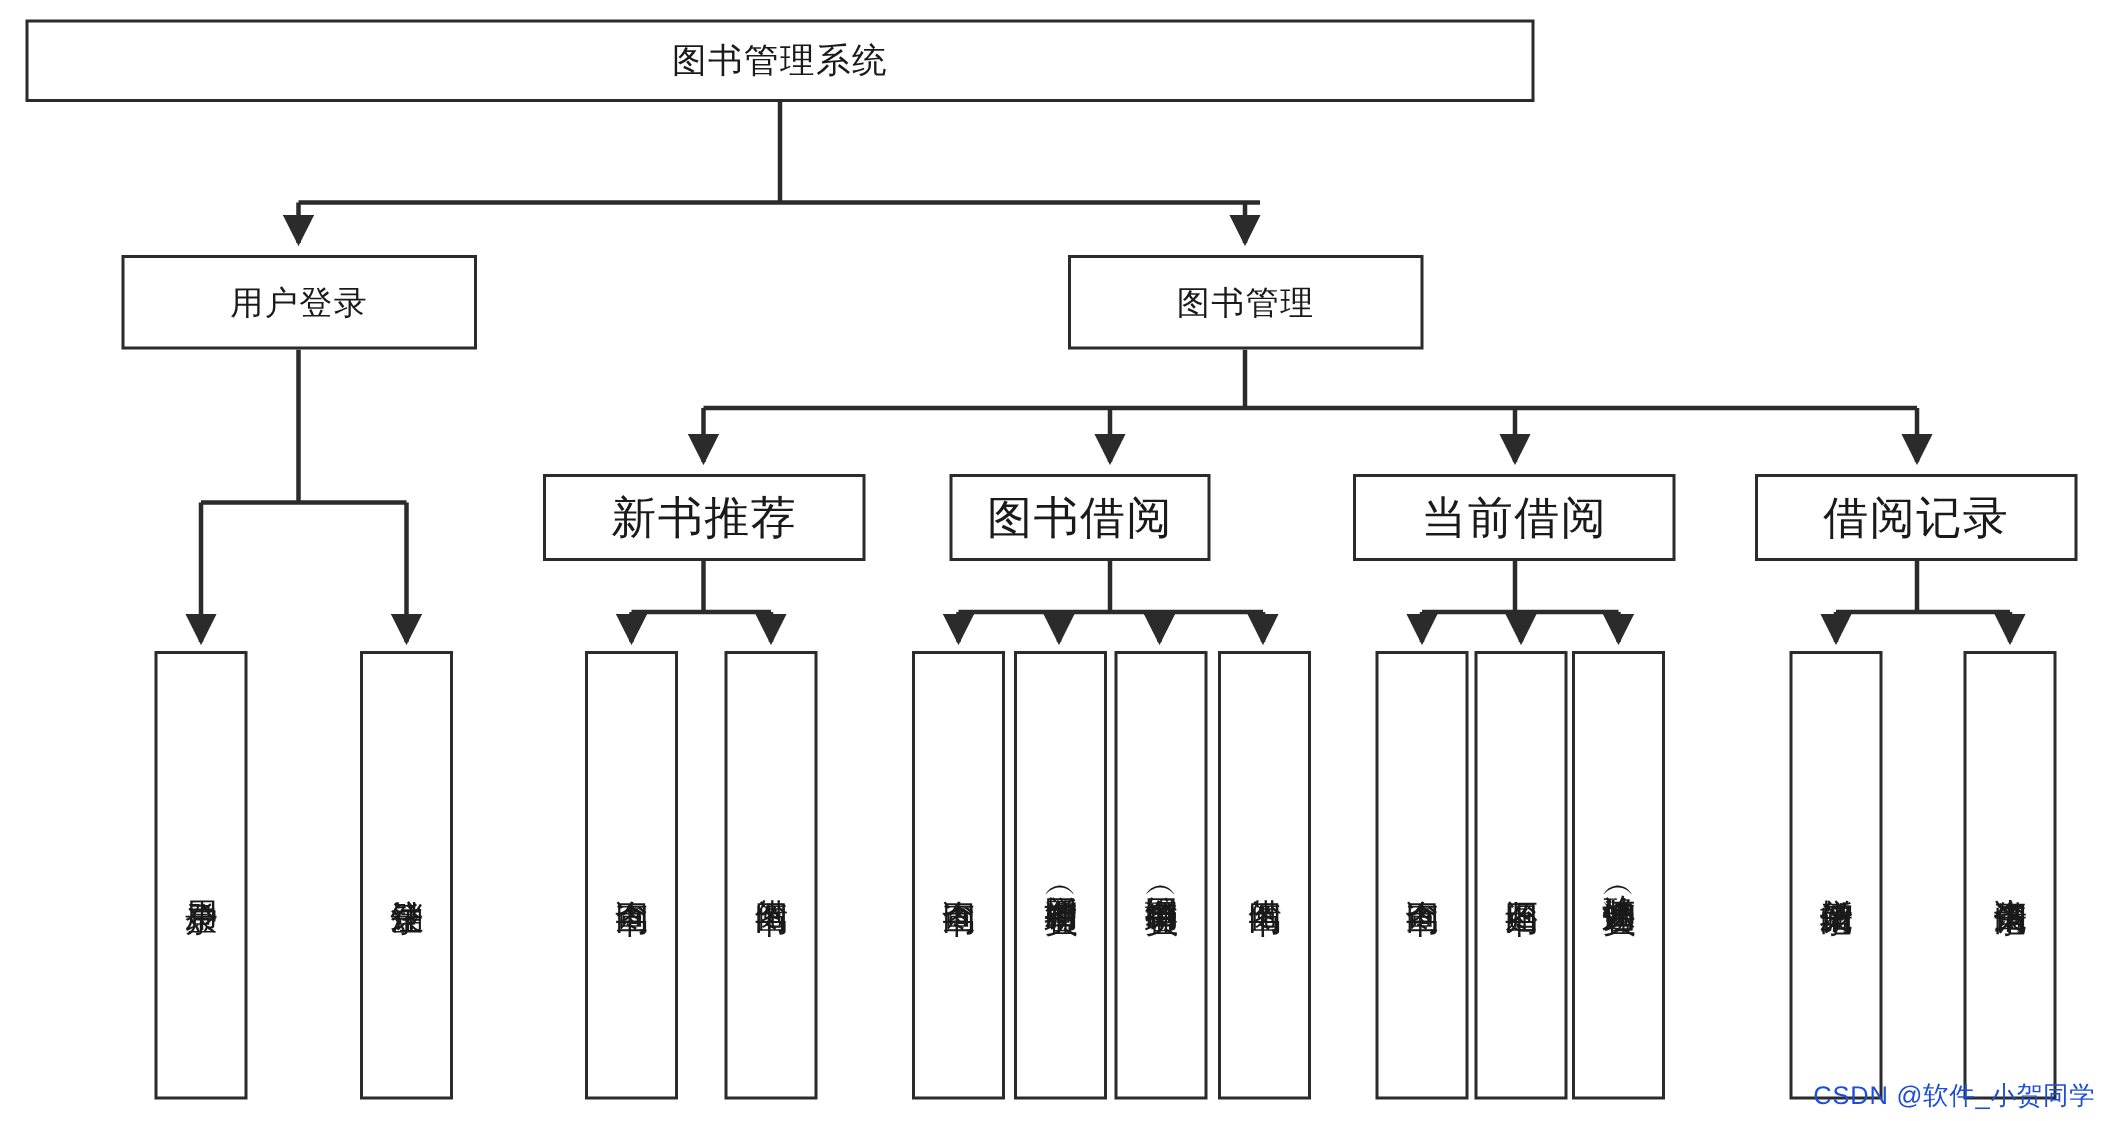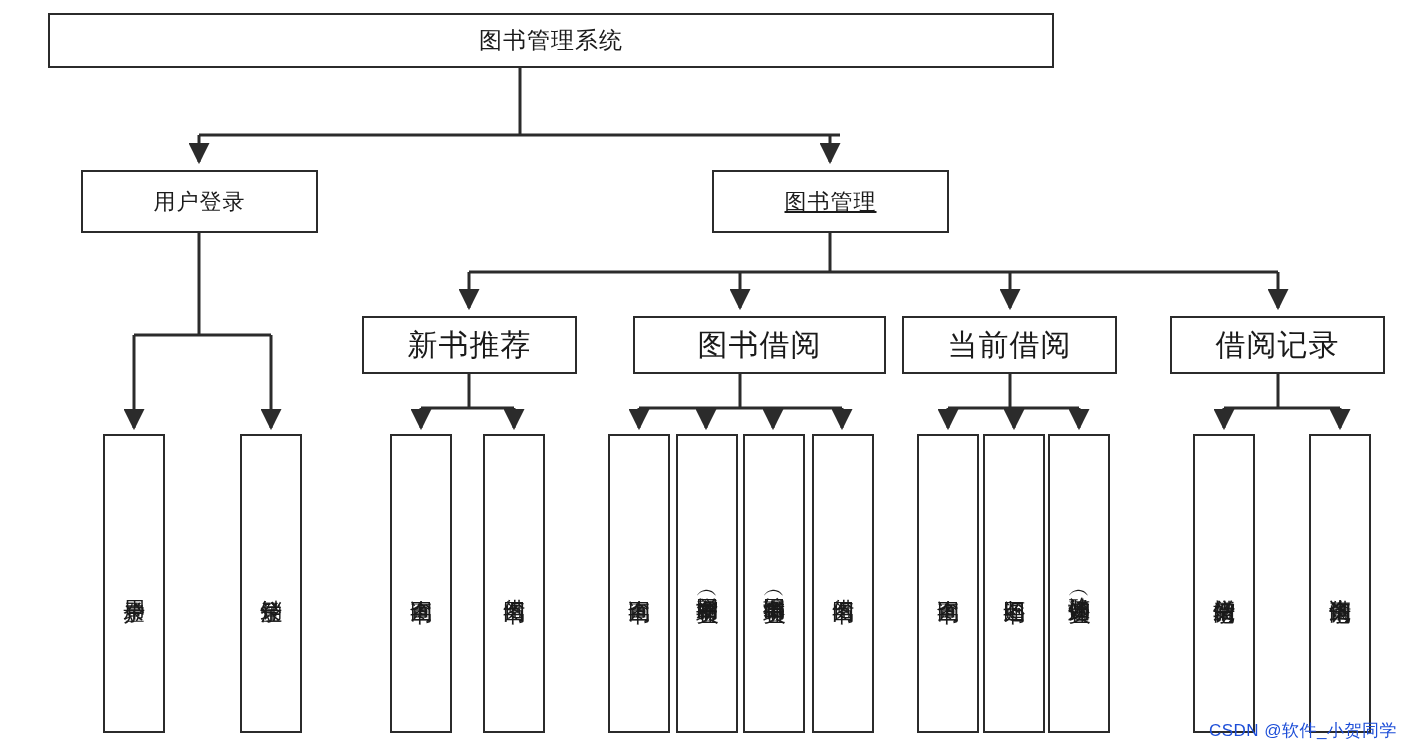--- a/index.html
+++ b/index.html
@@ -123,35 +123,35 @@
       <path d="M 1014 408 L 1014 428" marker-end="url(#arrow)"></path>
       <path d="M 1079 408 L 1079 428" marker-end="url(#arrow)"></path>
 
       <path d="M 1278 374 L 1278 408"></path>
       <path d="M 1224 408 L 1340 408"></path>
       <path d="M 1224 408 L 1224 428" marker-end="url(#arrow)"></path>
       <path d="M 1340 408 L 1340 428" marker-end="url(#arrow)"></path>
     </g>
   </svg>
 
-  <div class="node level0" style="left:17px; top:13px; width:1006px; height:55px;margin-left:31px;">
+  <div class="node level0" style="left:17px; top:13px; width:1006px; height:55px;">
     <span class="htext">图书管理系统</span>
   </div>
 
   <div class="node level1" style="left:81px; top:170px; width:237px; height:63px;">
     <span class="htext">用户登录</span>
   </div>
-  <div class="node level1" style="left:712px; top:170px; width:237px; height:63px;text-decoration:underline;">
+  <div class="node level1" style="left:712px; top:170px; width:237px; height:63px;">
     <span class="htext">图书管理</span>
   </div>
 
   <div class="node level2" style="left:362px; top:316px; width:215px; height:58px;">
     <span class="htext">新书推荐</span>
   </div>
-  <div class="node level2" style="left:633px; top:316px; width:253px; height:58px;text-align:right;">
+  <div class="node level2" style="left:633px; top:316px; width:174px; height:58px;text-align:right;">
     <span class="htext">图书借阅</span>
   </div>
   <div class="node level2" style="left:902px; top:316px; width:215px; height:58px;">
     <span class="htext">当前借阅</span>
   </div>
   <div class="node level2" style="left:1170px; top:316px; width:215px; height:58px;">
     <span class="htext">借阅记录</span>
   </div>
 
   <div class="node leaf" style="left:103px; top:434px; width:62px; height:299px;">

